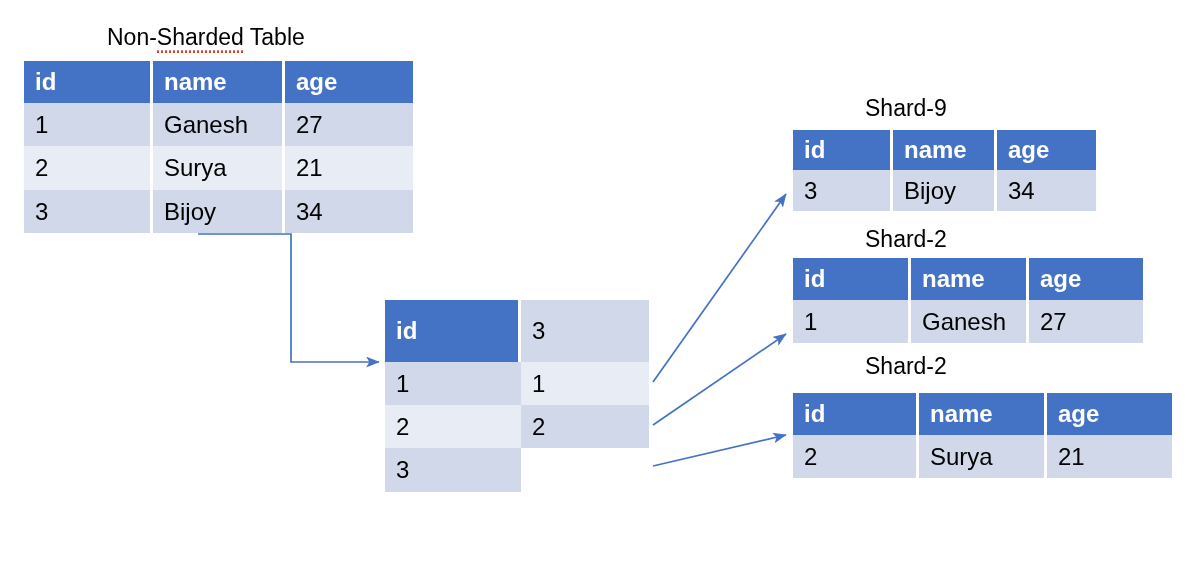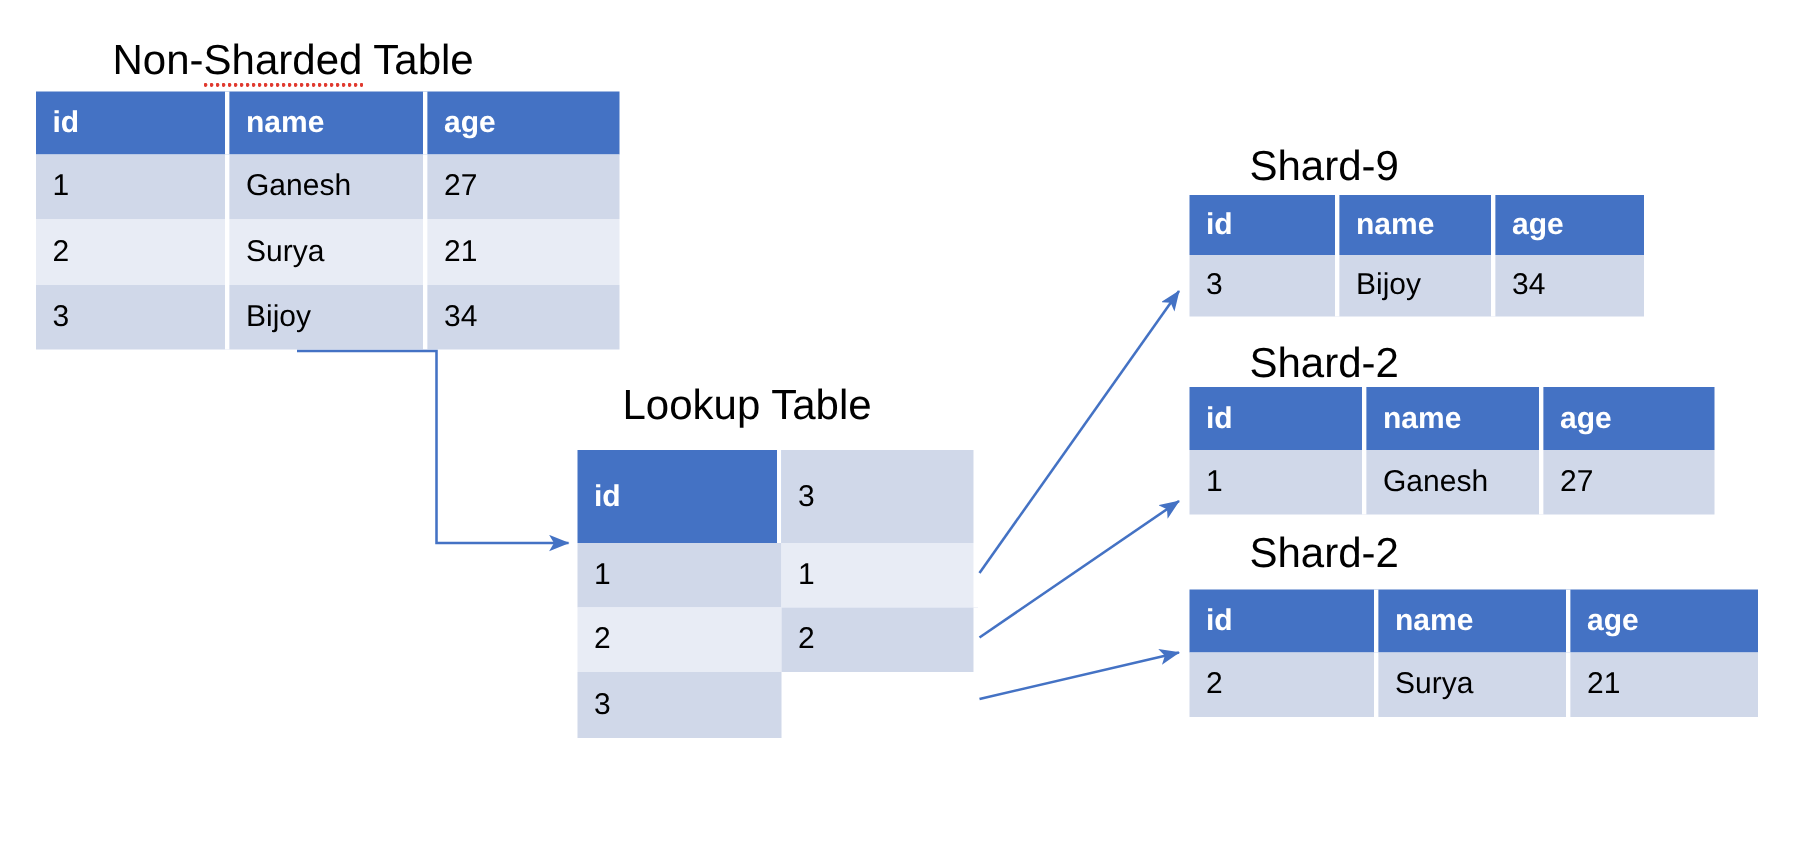--- a/index.html
+++ b/index.html
@@ -14,45 +14,46 @@
   #canvas {
     position: relative;
     width: 1201px;
     height: 565px;
     background: #ffffff;
     overflow: hidden;
   }
   .caption {
     position: absolute;
     font-family: "Liberation Sans", sans-serif;
-    font-size: 28px;
+    font-size: 23px;
     color: #000000;
     white-space: nowrap;
     line-height: 1.1;
+    margin-left: 32px;
   }
   .caption .sp {
     text-decoration: none;
     background-image:
       radial-gradient(circle at 1px 2.6px, #e03a2f 1.05px, rgba(224,58,47,0) 1.5px);
     background-size: 4px 4px;
     background-repeat: repeat-x;
     background-position: 0 100%;
     padding-bottom: 3px;
   }
   .tbl {
     position: absolute;
     display: grid;
     border-collapse: collapse;
   }
   .cell {
     box-sizing: border-box;
     display: flex;
     align-items: center;
     padding-left: 11px;
-    font-size: 20px;
+    font-size: 24px;
     color: #000000;
     overflow: hidden;
     white-space: nowrap;
     border-right: 3px solid #ffffff;
   }
   .cell.last { border-right: none; }
   .hd {
     background: #4472C4;
     color: #ffffff;
     font-weight: bold;
@@ -98,21 +99,20 @@
 
     <div class="cell rw-b">2</div>
     <div class="cell rw-b">Surya</div>
     <div class="cell rw-b last">21</div>
 
     <div class="cell rw-a">3</div>
     <div class="cell rw-a">Bijoy</div>
     <div class="cell rw-a last">34</div>
   </div>
 
-  <div class="caption" style="left:415px; top:255px;">Lookup Table</div>
 
   <div class="tbl" style="left:385px; top:300px; width:267px;
               grid-template-columns: 136px 131px;
               grid-template-rows: 62px 43px 43px 44px;">
     <div class="cell hd">id</div>
 
     <div class="cell rw-a">3</div>
     <div class="cell rw-a last">1</div>
 
     <div class="cell rw-b">1</div>

